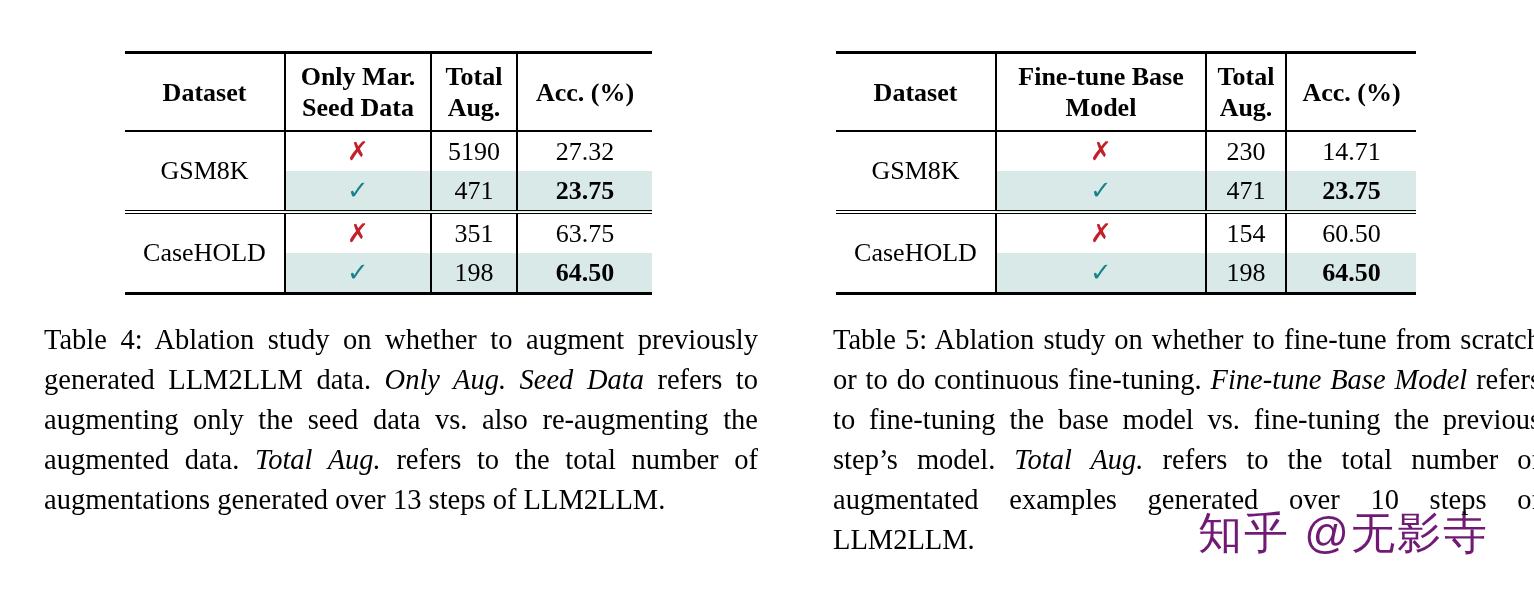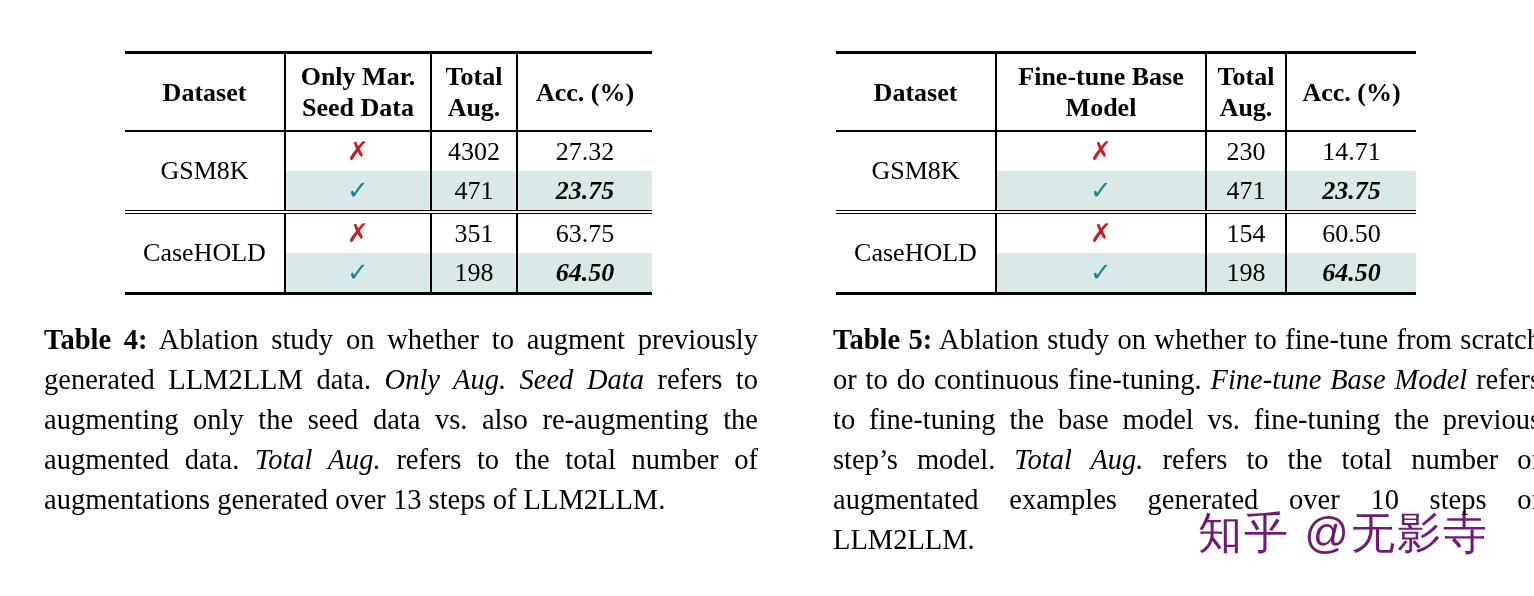--- a/index.html
+++ b/index.html
@@ -38,21 +38,21 @@
   }
   .ptable td { line-height: 30px; height: 38px; }
 
   
   .vline { border-left: 2px solid #000; }
 
   
   .ptable tbody.g2 { border-top: 4px double #000; }
 
   tr.hl td { background: #d9e9e8; }
-  td.bold { font-weight: bold; font-style: italic; }
+  td.bold { font-weight: bold; }
 
   .mark {
     font-family: "DejaVu Sans", sans-serif;
     font-weight: bold;
     font-size: 26px;
   }
   .cross { color: #c32029; }
   .check { color: #17828b; }
 
   
@@ -64,21 +64,21 @@
   
   .caption {
     position: absolute;
     font-size: 28.5px;
     line-height: 40px;
     text-align: justify;
     z-index: 2;
   }
   #caption4 { left: 44px;  top: 320px; width: 714px; }
   #caption5 { left: 785px; top: 320px; width: 708px; margin-left: 48px; }
-  .caption .b { font-weight: bold; }
+  .caption .b { font-weight: normal; }
   .caption .i { font-style: italic; }
 
   
   #watermark {
     position: absolute;
     left: 1198px;
     top: 504px;
     font-size: 44px;
     letter-spacing: 2px;
     color: #701a75;
@@ -104,21 +104,21 @@
 Seed Data</th>
       <th class="vline">Total
 Aug.</th>
       <th class="vline">Acc. (%)</th>
     </tr>
   </thead>
   <tbody class="g1">
     <tr>
       <td rowspan="2">GSM8K</td>
       <td class="vline"><span class="mark cross">✗</span></td>
-      <td class="vline">4302</td>
+      <td class="vline">5190</td>
       <td class="vline">27.32</td>
     </tr>
     <tr class="hl">
       <td class="vline"><span class="mark check">✓</span></td>
       <td class="vline">471</td>
       <td class="vline bold">23.75</td>
     </tr>
   </tbody>
   <tbody class="g2">
     <tr>

